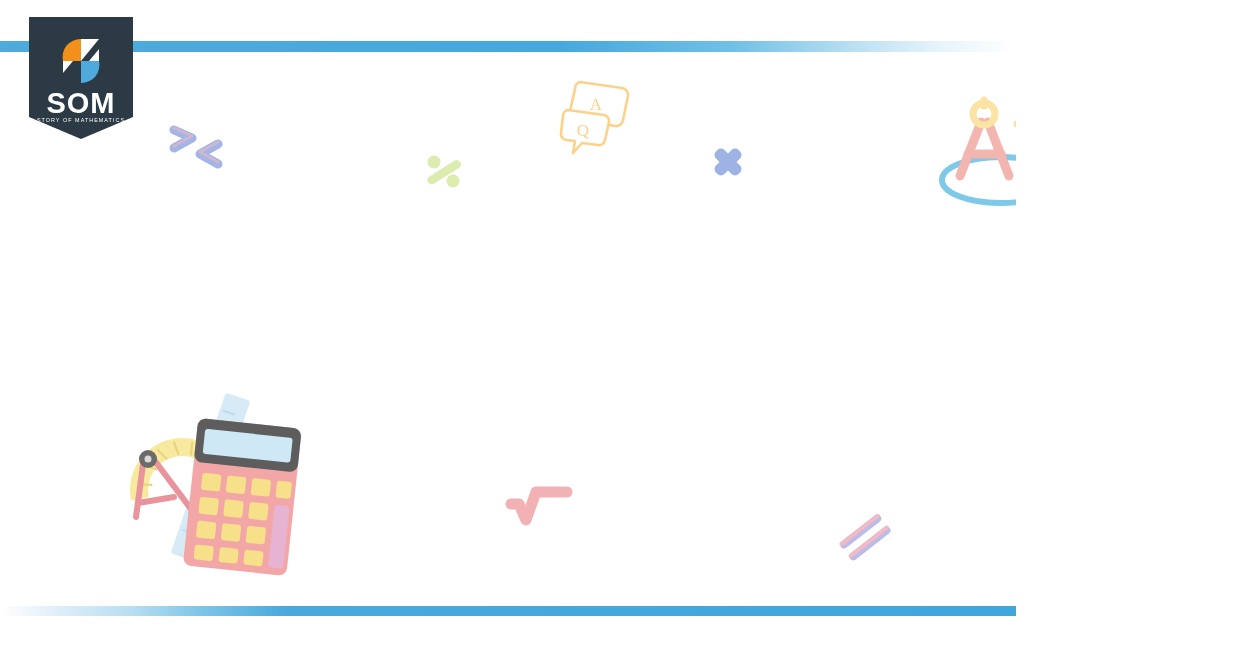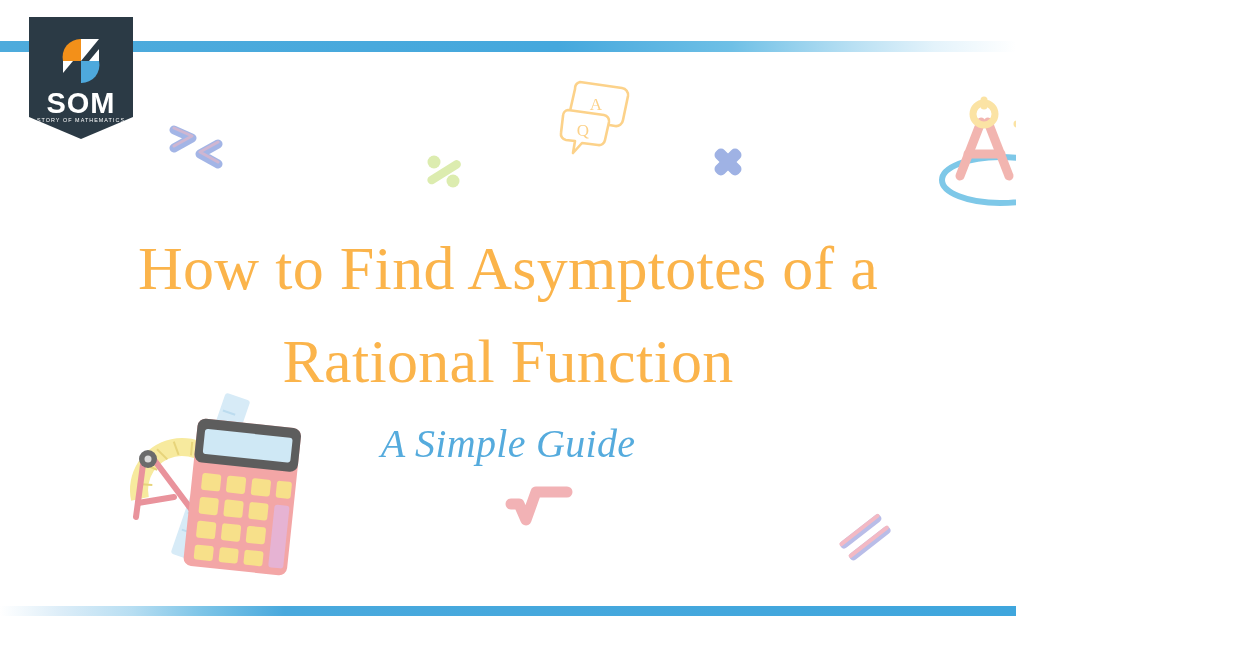--- a/index.html
+++ b/index.html
@@ -303,20 +303,16 @@
     <svg viewBox="0 0 84 78" width="84" height="78" aria-hidden="true">
       <g fill="none" stroke="#8fcbeb" stroke-width="2.4" stroke-linejoin="round" stroke-linecap="round">
         <path d="M28 8 L70 14 A7 7 0 0 1 76 22 L71 46 A7 7 0 0 1 63 52 L46 49 L42 62 L38 47 L24 45 A7 7 0 0 1 18 37 L23 15 A7 7 0 0 1 28 8 Z"></path>
         <path d="M16 36 L52 41 A6 6 0 0 1 57 48 L53 66 A6 6 0 0 1 46 71 L30 69 L21 79 L23 67 L14 66 A6 6 0 0 1 9 59 L11 42 A6 6 0 0 1 16 36 Z" fill="#ffffff"></path>
       </g>
       <text x="45" y="36" font-family="Liberation Serif, serif" font-size="16" fill="#8fcbeb" text-anchor="middle">A</text>
       <text x="31" y="61" font-family="Liberation Serif, serif" font-size="16" fill="#8fcbeb" text-anchor="middle">Q</text>
     </svg>
   </div>
 
-  <div class="headline">
-    <h1 class="title">How to Find Asymptotes of a Rational Function</h1>
-    <div class="subtitle">A Simple Guide</div>
-  </div>
 
   <div class="rule rule-bottom"></div>
 
 </div>
 
 </body></html>

